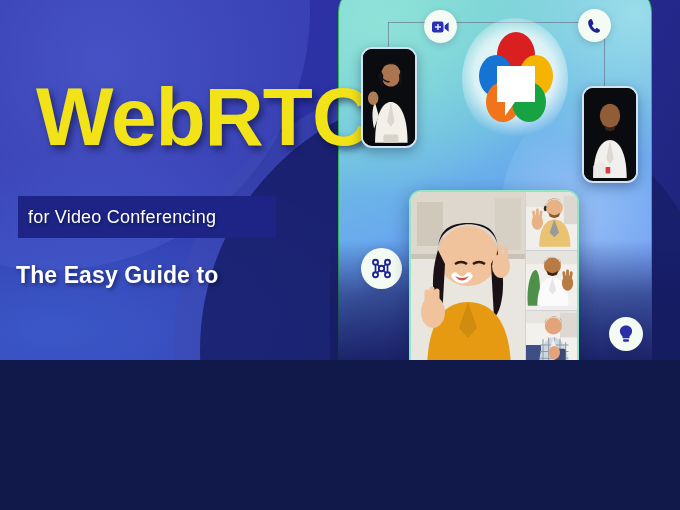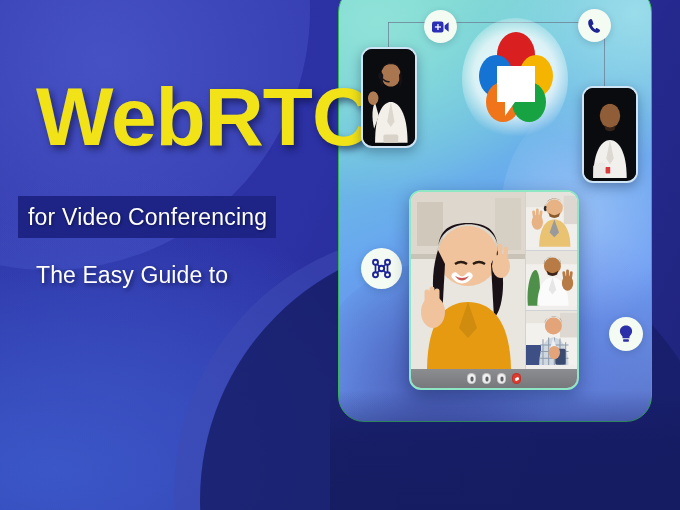--- a/index.html
+++ b/index.html
@@ -1,18 +1,18 @@
 <!DOCTYPE html>
 <html><head>
 <meta charset="utf-8">
 <style>
   html,body{margin:0;padding:0;background:#11184a;}
   *{box-sizing:border-box;}
   .stage{
-    position:relative;width:680px;height:510px;overflow:hidden;
+    position:relative;width:680px;height:360px;overflow:hidden;
     font-family:"Liberation Sans","DejaVu Sans",sans-serif;
     background:#2c2f9e;
   }
 
   
   .bg-base{
     position:absolute;inset:0;
     background:
       radial-gradient(120% 90% at 8% 92%, #3a59c9 0%, rgba(58,89,201,0) 55%),
       linear-gradient(115deg,#2b2fa0 0%,#2c31a4 42%,#262a92 70%,#1e2378 100%);
@@ -42,27 +42,27 @@
     font-size:82px;line-height:82px;font-weight:700;
     color:#F2E318;letter-spacing:-1px;
     text-shadow:3px 4px 7px rgba(8,10,50,.55);
   }
   .subband{
     position:absolute;left:18px;top:196px;width:258px;height:42px;
     background:#1d2486;
   }
   .subtitle{
     position:absolute;left:28px;top:202px;
-    font-size:23px;line-height:30px;font-weight:400;color:#ffffff;
+    font-size:18px;line-height:30px;font-weight:400;color:#ffffff;
     letter-spacing:.2px;
     text-shadow:1px 1px 3px rgba(5,8,40,.6);
   }
   .taglines{
-    position:absolute;left:36px;top:258px;
-    font-size:23px;line-height:34px;font-weight:400;color:#ffffff;
+    position:absolute;left:16px;top:258px;
+    font-size:23px;line-height:34px;font-weight:700;color:#ffffff;
     letter-spacing:.1px;
     text-shadow:2px 2px 4px rgba(5,8,40,.55);
   }
 
   
   .panel{
     position:absolute;left:338px;top:-14px;width:314px;height:436px;
     border:1.4px solid #39b45b;border-radius:26px;
     background:
       radial-gradient(110% 70% at 12% 8%, #8fe2d8 0%, rgba(143,226,216,0) 58%),

